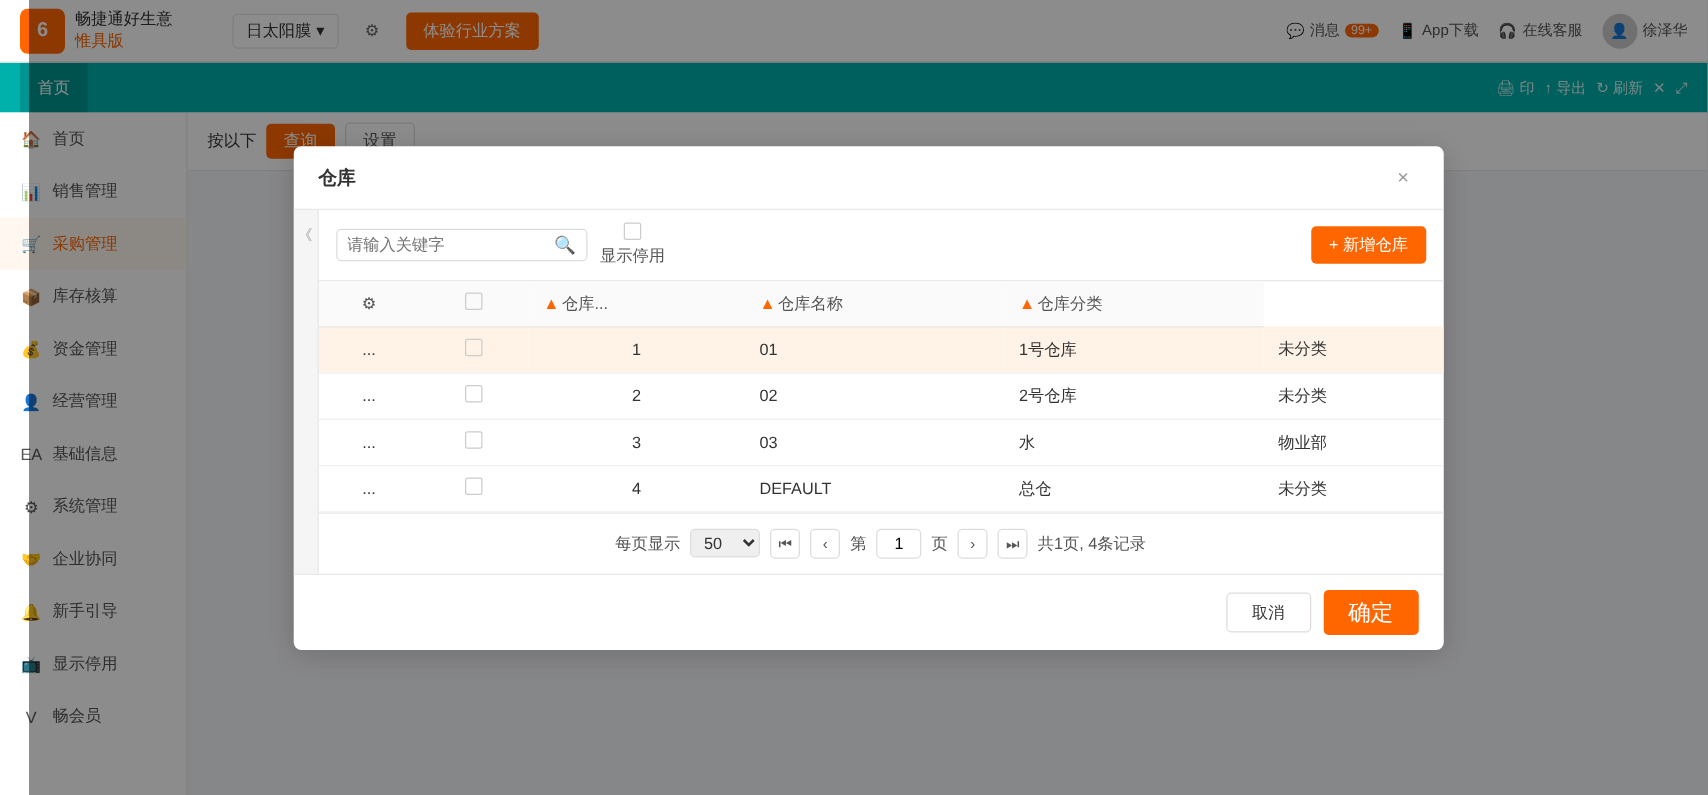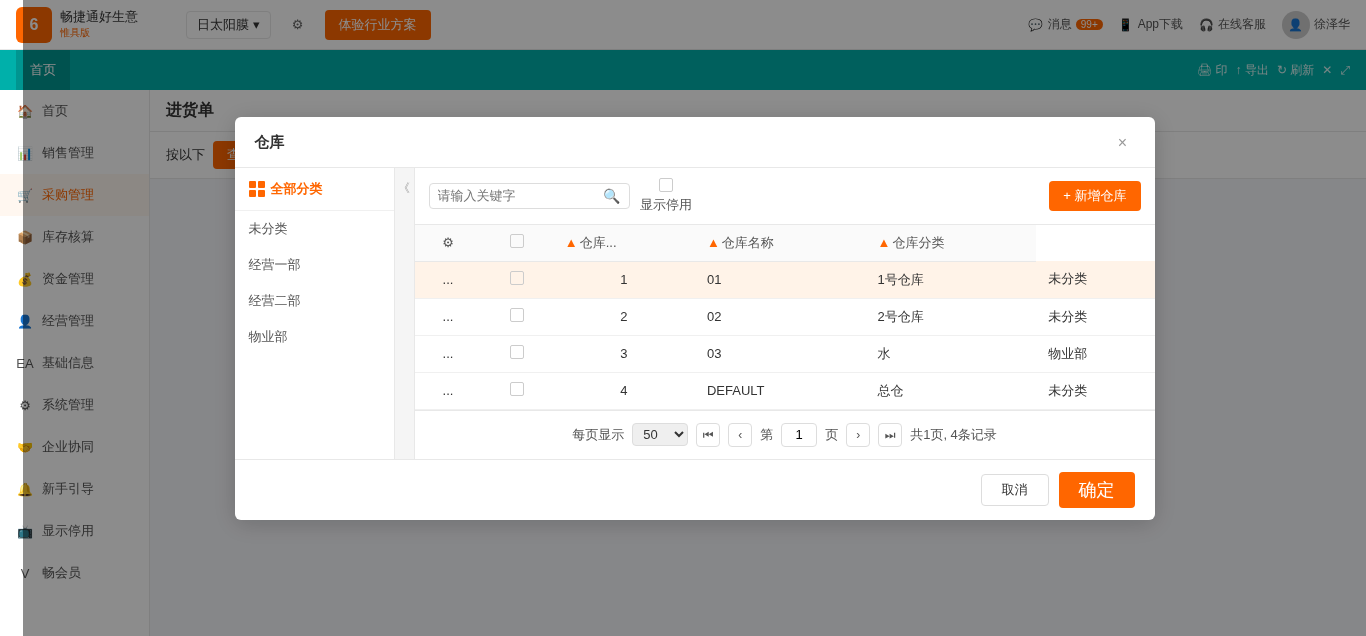--- a/index.html
+++ b/index.html
@@ -23,21 +23,21 @@
       width: 150px;
     }
     .logo-icon {
       width: 36px; height: 36px;
       background: #f60;
       border-radius: 6px;
       display: flex; align-items: center; justify-content: center;
       color: white; font-weight: bold; font-size: 16px;
     }
     .logo-text { font-size: 13px; color: #333; line-height: 1.3; }
-    .logo-sub { font-size: 10px; color: #f60; }
+    .logo-sub { font-size: 13px; color: #f60; }
     .header-middle {
       flex: 1;
       display: flex;
       align-items: center;
       gap: 12px;
       padding-left: 20px;
     }
     .store-selector {
       display: flex; align-items: center; gap: 4px;
       font-size: 13px; color: #333; cursor: pointer;
@@ -369,57 +369,39 @@
       <span class="sidebar-icon">📺</span>
       <span>显示停用</span>
     </div>
     <div class="sidebar-item">
       <span class="sidebar-icon">V</span>
       <span>畅会员</span>
     </div>
   </div>
 
   <div class="content">
-    <div class="content-header">
-      <span>进货单</span>
-    </div>
     <div class="content-toolbar">
       <span>按以下</span>
       <button style="background:#f60;color:#fff;border:none;border-radius:4px;padding:5px 14px;cursor:pointer;">查询</button>
       <button style="background:#fff;color:#555;border:1px solid #ddd;border-radius:4px;padding:5px 14px;cursor:pointer;">设置</button>
     </div>
     <div class="content-body"></div>
   </div>
 </div>
 
 <div class="modal-overlay">
   <div class="modal">
 
     <div class="modal-header">
       <span class="modal-title">仓库</span>
       <span class="modal-close">×</span>
     </div>
 
     <div class="modal-body">
 
-      <div class="category-panel">
-        <div class="category-header">
-          <div class="category-grid-icon">
-            <span></span>
-              <span></span>
-              <span></span>
-              <span></span>
-          </div>
-          <span>全部分类</span>
-        </div>
-        <div class="category-item">未分类</div>
-        <div class="category-item">经营一部</div>
-        <div class="category-item">经营二部</div>
-        <div class="category-item">物业部</div>
-      </div>
 
       <div class="category-collapse">《</div>
 
       <div class="table-panel">
 
         <div class="table-toolbar">
           <div class="search-box">
             <input type="text" placeholder="请输入关键字" style="">
             <span class="search-icon">🔍</span>
           </div>

